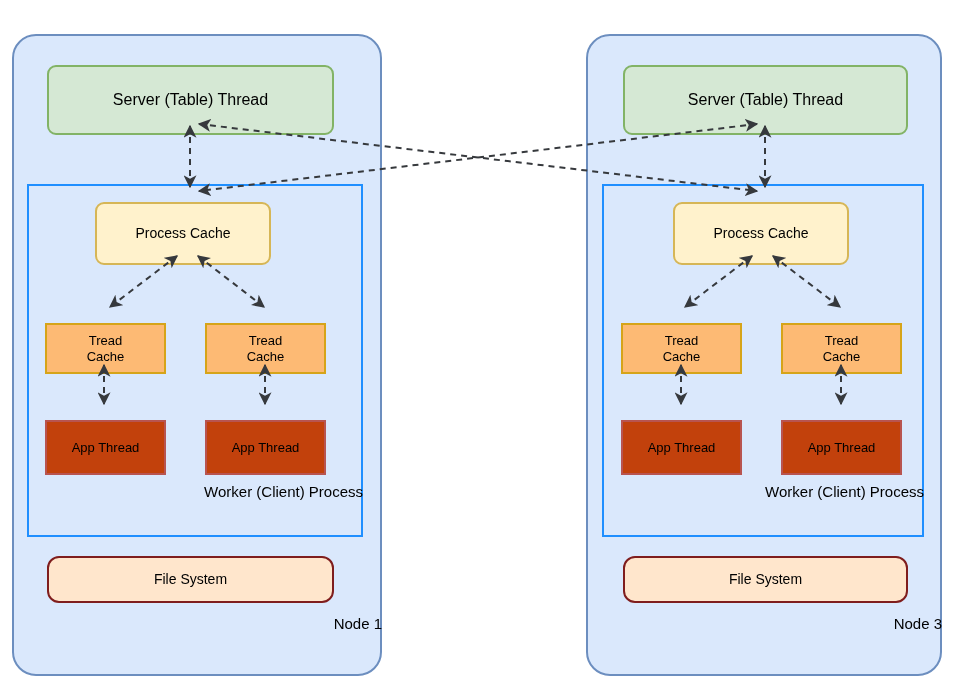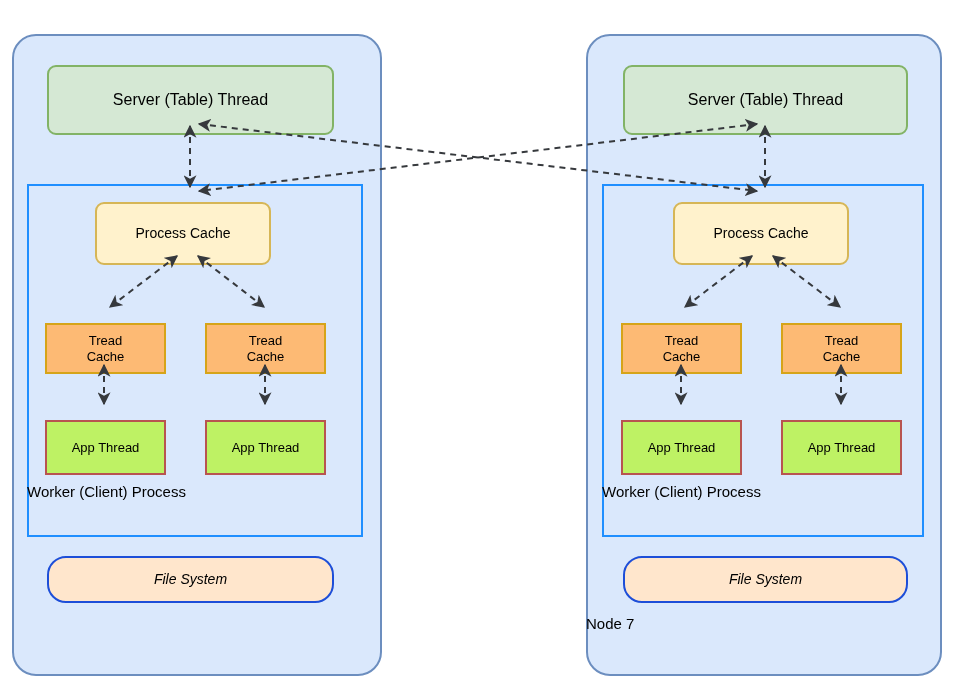--- a/index.html
+++ b/index.html
@@ -66,37 +66,36 @@
     z-index: 3;
   }
   .tread-cache-box {
     background: #fdba74;
     border: 2px solid #d6a419;
     border-radius: 0;
     font-size: 13px;
     z-index: 3;
   }
   .app-thread-box {
-    background: #bef264;
+    background: #c2410c;
     border: 2px solid #b85450;
     border-radius: 0;
     font-size: 13px;
     z-index: 3;
   }
   .filesystem-box {
     background: #ffe6cc;
-    border: 2px solid #1d4ed8;
-    border-radius: 19px;
+    border: 2px solid #7f1d1d;
+    border-radius: 12px;
     font-size: 14px;
     z-index: 3;
-    font-style: italic;
   }
   .plain-label {
     position: absolute;
-    text-align: left;
+    text-align: right;
     font-size: 15px;
     color: #000000;
     z-index: 3;
     white-space: nowrap;
   }
   .two-line { white-space: pre-line; }
 </style>
 </head>
 <body>
 
@@ -148,20 +147,21 @@
 Cache</div>
 
   <div class="box app-thread-box" style="left:45px; top:408px; width:121px; height:55px;">App Thread</div>
 
   <div class="box app-thread-box" style="left:205px; top:408px; width:121px; height:55px;">App Thread</div>
 
   <div class="plain-label" style="left:27px; top:483px; width:336px;">Worker (Client) Process</div>
 
   <div class="box filesystem-box" style="left:47px; top:544px; width:287px; height:47px;">File System</div>
 
+  <div class="plain-label" style="left:12px; top:615px; width:370px;">Node 1</div>
 
   <div class="box node-shell" style="left:586px; top:22px; width:356px; height:642px;"></div>
 
   <div class="box worker-shell" style="left:602px; top:172px; width:322px; height:353px;"></div>
 
   <div class="box server-box" style="left:623px; top:53px; width:285px; height:70px;">Server (Table) Thread</div>
 
   <div class="box proc-cache-box" style="left:673px; top:190px; width:176px; height:63px;">Process Cache</div>
 
   <div class="box tread-cache-box two-line" style="left:621px; top:311px; width:121px; height:51px;">Tread
@@ -171,15 +171,15 @@
 Cache</div>
 
   <div class="box app-thread-box" style="left:621px; top:408px; width:121px; height:55px;">App Thread</div>
 
   <div class="box app-thread-box" style="left:781px; top:408px; width:121px; height:55px;">App Thread</div>
 
   <div class="plain-label" style="left:602px; top:483px; width:322px;">Worker (Client) Process</div>
 
   <div class="box filesystem-box" style="left:623px; top:544px; width:285px; height:47px;">File System</div>
 
-  <div class="plain-label" style="left:586px; top:615px; width:356px;">Node 7</div>
+  <div class="plain-label" style="left:586px; top:615px; width:356px;">Node 3</div>
 
 </div>
 
 </body></html>

